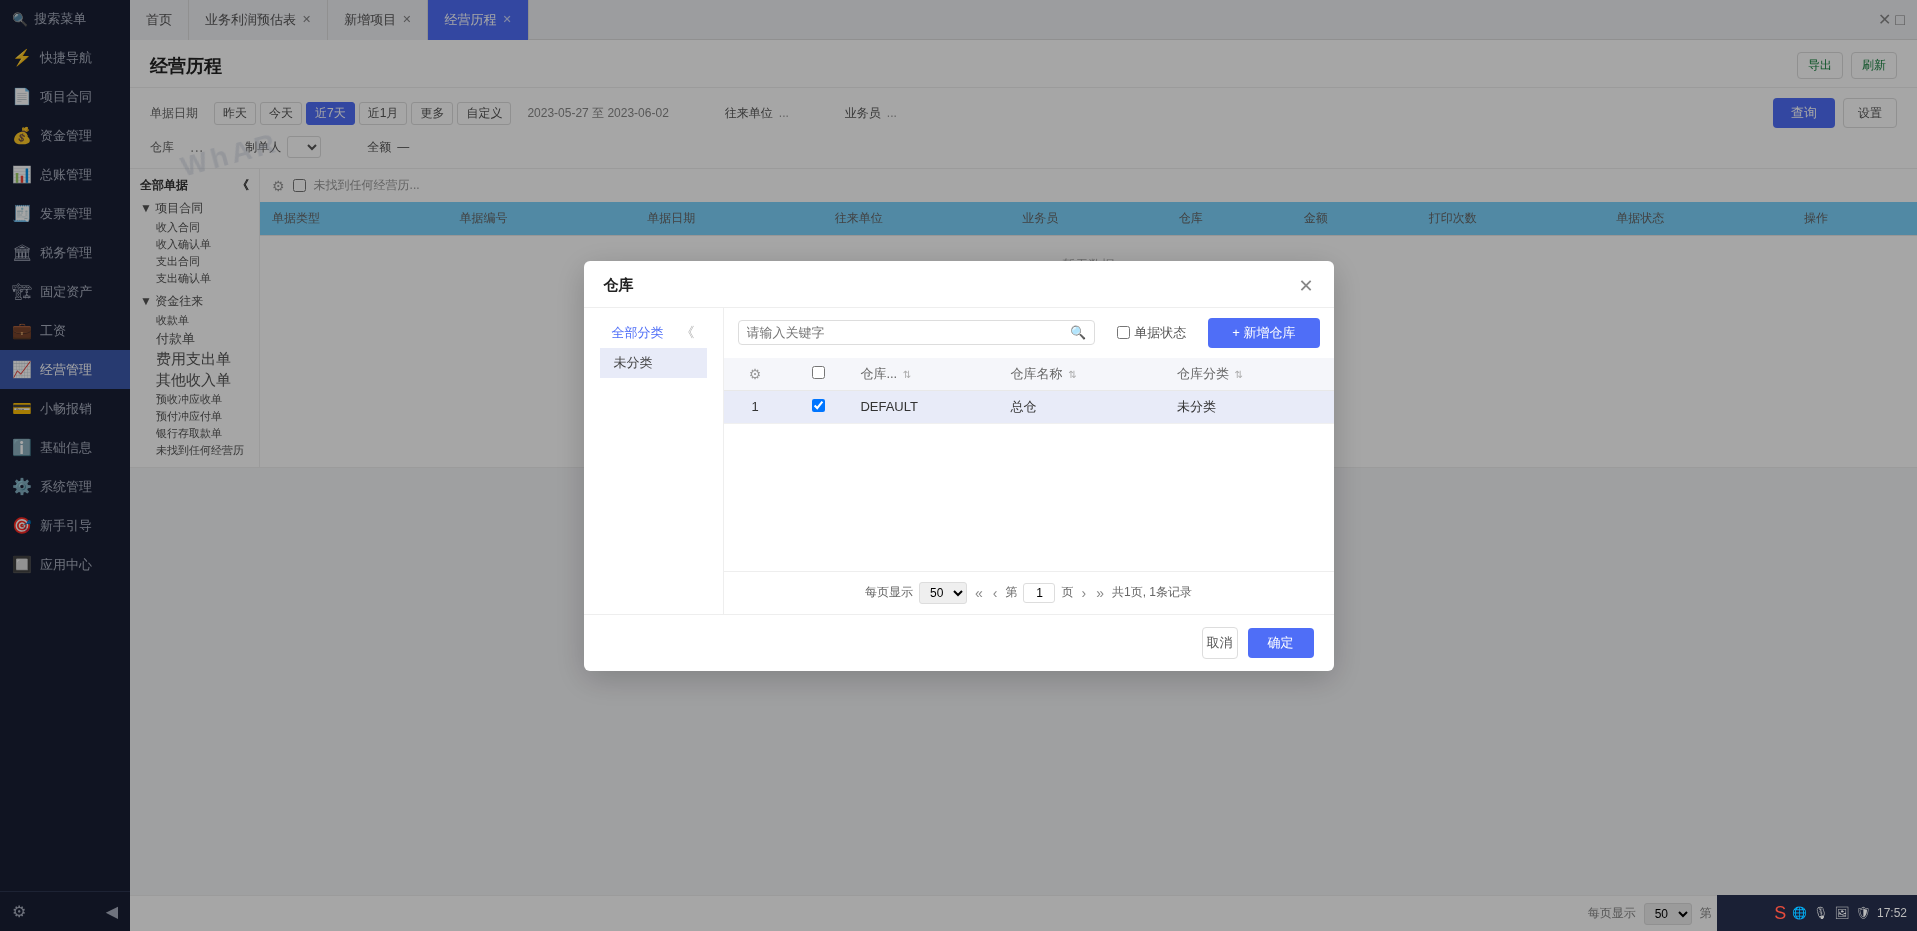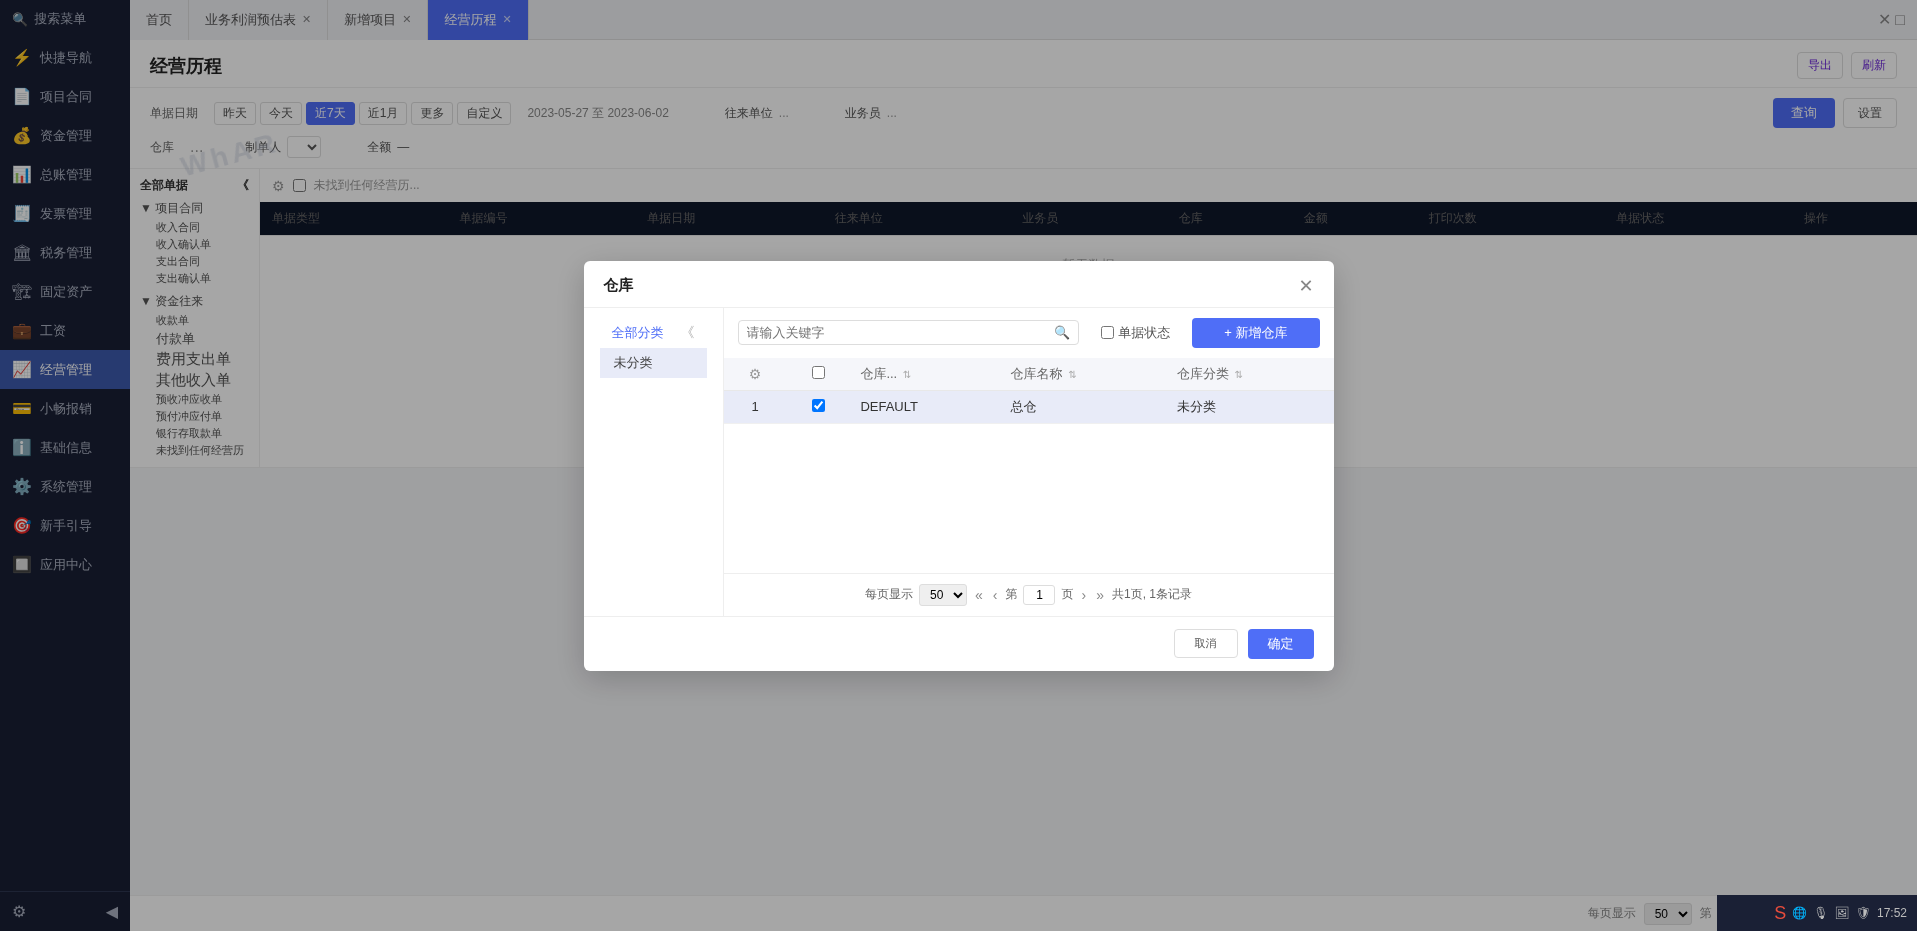--- a/index.html
+++ b/index.html
@@ -96,21 +96,21 @@
       padding: 12px 20px 8px 20px;
       background: #fff;
       border-bottom: 1px solid #eee;
     }
     .page-title { font-size: 18px; font-weight: 600; color: #222; }
     .page-actions { display: flex; gap: 8px; }
     .btn-export, .btn-refresh {
       display: flex; align-items: center; gap: 4px;
       padding: 4px 10px; font-size: 12px;
       border: 1px solid #ddd; background: #fff;
-      border-radius: 4px; cursor: pointer; color: #6d28d9;
+      border-radius: 4px; cursor: pointer; color: #15803d;
     }
 
     
     .filter-bar {
       background: #fff;
       padding: 10px 20px;
       display: flex;
       flex-direction: column;
       gap: 8px;
       border-bottom: 1px solid #eee;
@@ -150,21 +150,21 @@
       border: 1px solid #ddd; background: #fff;
       border-radius: 4px; padding: 5px 14px;
       font-size: 12px; cursor: pointer; color: #555;
     }
     table {
       width: 100%;
       border-collapse: collapse;
       font-size: 12px;
     }
     th {
-      background: #0f172a;
+      background: #7dd3fc;
       padding: 8px 12px;
       text-align: left;
       border-bottom: 1px solid #e8e8e8;
       color: #666;
       font-weight: 500;
       white-space: nowrap;
     }
     td {
       padding: 8px 12px;
       border-bottom: 1px solid #f0f0f0;
@@ -247,21 +247,21 @@
       flex: 1; background: transparent;
     }
     .modal-search-icon { color: #aaa; font-size: 13px; }
     .modal-show-disabled {
       display: flex; align-items: center; gap: 4px;
       font-size: 13px; color: #555; white-space: nowrap;
     }
     .modal-add-btn {
       background: #4f6ef7; color: #fff;
       border: none; border-radius: 4px;
-      padding: 6px 32px; font-size: 13px;
+      padding: 6px 24px; font-size: 13px;
       cursor: pointer; white-space: nowrap;
     }
     
     .modal-table-wrap {
       flex: 1; overflow: auto;
     }
     .modal-table {
       width: 100%; border-collapse: collapse; font-size: 13px;
     }
     .modal-table th {
@@ -289,22 +289,22 @@
       width: 32px; border: 1px solid #ddd; border-radius: 3px;
       padding: 2px 4px; text-align: center; font-size: 12px;
     }
     
     .modal-actions {
       display: flex; align-items: center; justify-content: flex-end;
       padding: 12px 20px; gap: 10px; border-top: 1px solid #eee;
     }
     .btn-cancel {
       border: 1px solid #ddd; background: #fff;
-      border-radius: 4px; padding: 6px 20px;
-      font-size: 11px; cursor: pointer; color: #555;
+      border-radius: 4px; padding: 6px 4px;
+      font-size: 13px; cursor: pointer; color: #555;
     }
     .btn-confirm {
       background: #4f6ef7; color: #fff;
       border: none; border-radius: 4px;
       padding: 6px 20px; font-size: 13px;
       cursor: pointer;
     }
     .icon-gear { font-size: 14px; color: #999; }
     .sort-icon { font-size: 10px; color: #aaa; margin-left: 2px; }
     .watermark {

